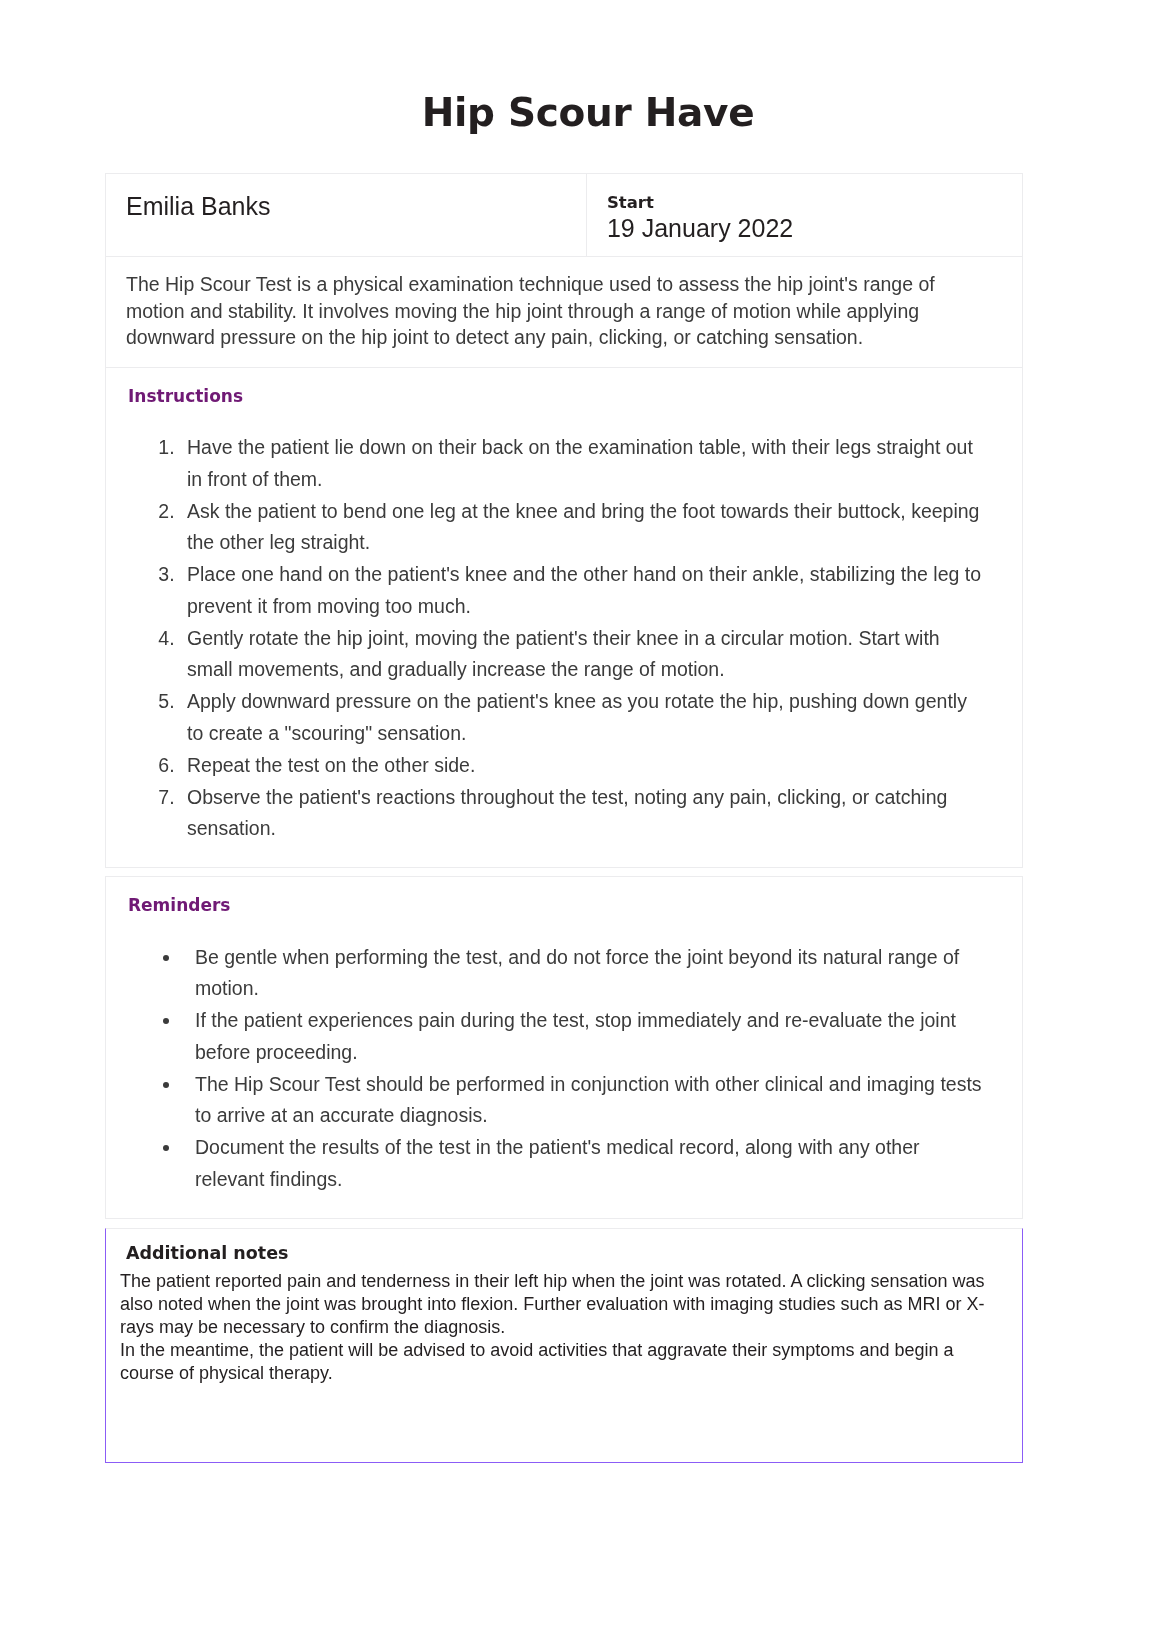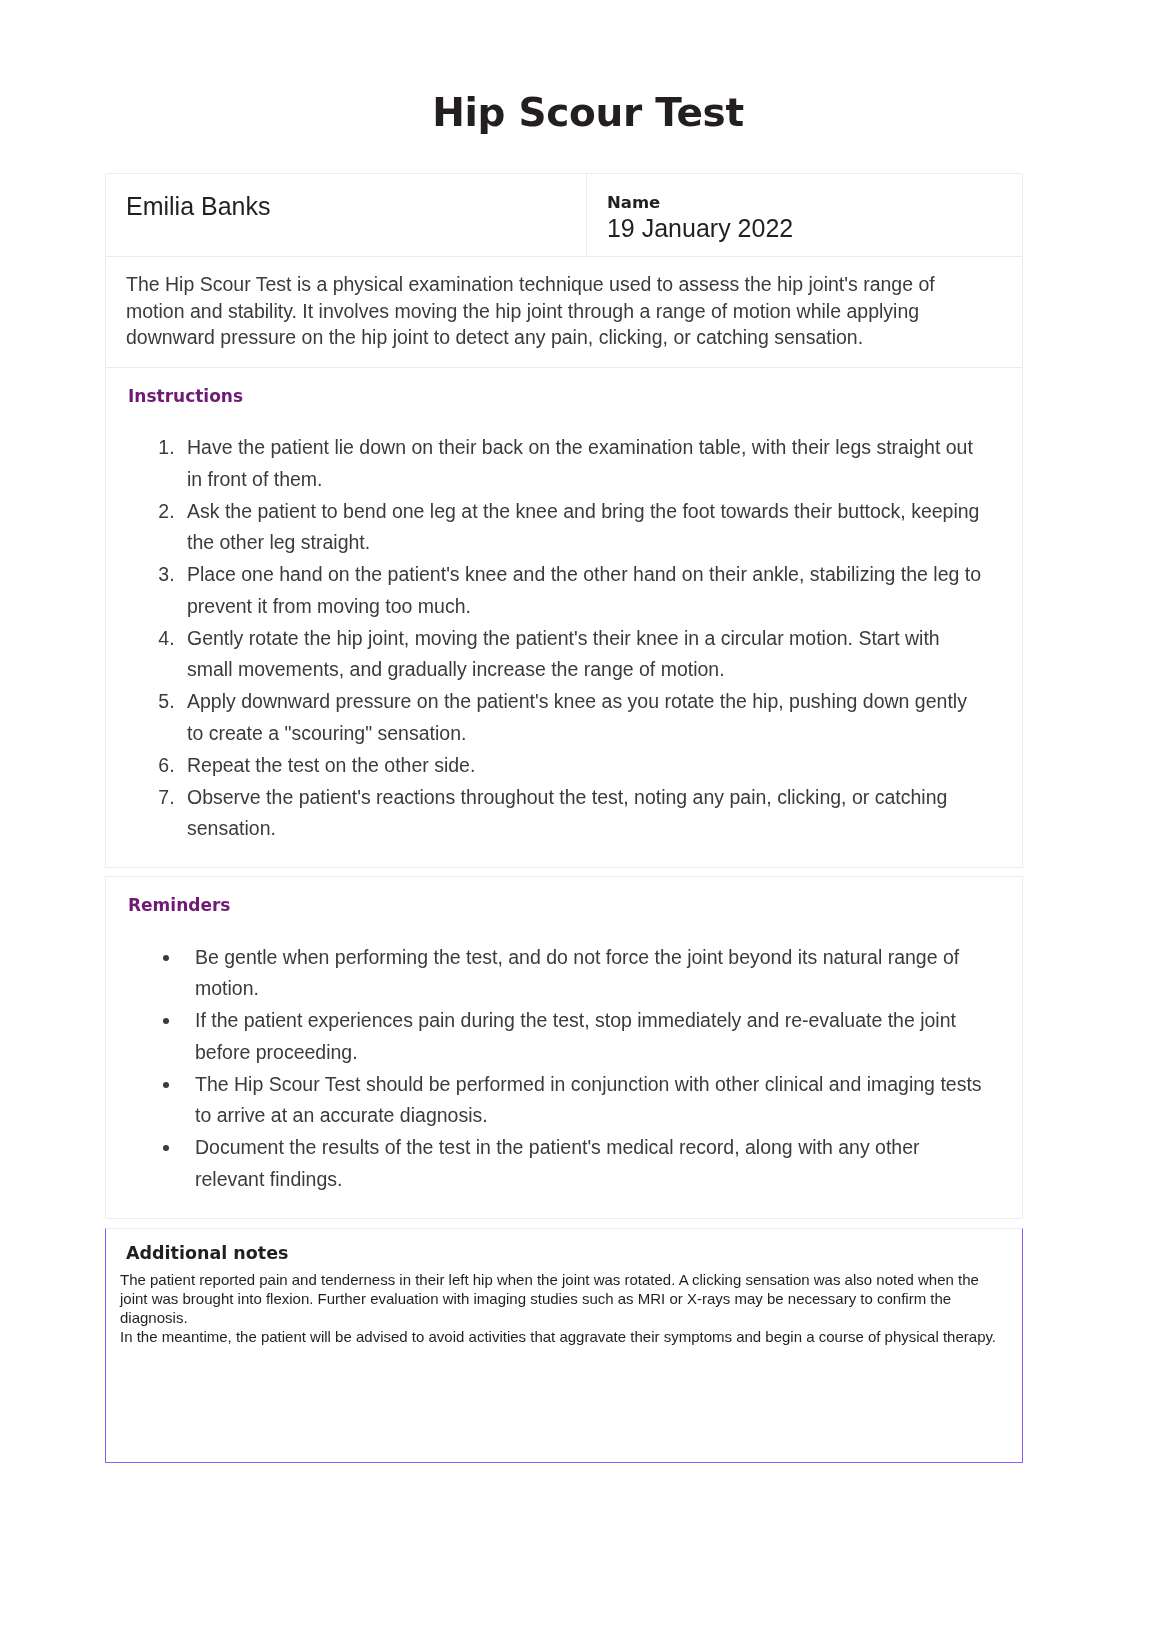--- a/index.html
+++ b/index.html
@@ -137,41 +137,41 @@
   .notes-heading {
     font-family: "DejaVu Sans", sans-serif;
     font-weight: bold;
     font-size: 17.5px;
     color: #231f20;
     margin: 0 0 6px 6px;
     line-height: 1.2;
   }
   .notes-body p {
     font-family: "Liberation Sans", sans-serif;
-    font-size: 15px;
+    font-size: 18px;
     line-height: 1.28;
     color: #231f20;
     margin: 0;
   }
 </style>
 </head>
 <body>
 
 <div class="page">
 
-  <h1 class="doc-title">Hip Scour Test</h1>
+  <h1 class="doc-title">Hip Scour Have</h1>
 
   <div class="table-wrap">
 
     <div class="hdr-row">
       <div class="hdr-cell name">
         <div class="field-value">Emilia Banks</div>
       </div>
       <div class="hdr-cell date">
-        <div class="field-label">Name</div>
+        <div class="field-label">Start</div>
         <div class="field-value">19 January 2022</div>
       </div>
     </div>
 
     <div class="desc-box">
       <p class="desc-text">The Hip Scour Test is a physical examination technique used to assess the hip joint's range of motion and stability. It involves moving the hip joint through a range of motion while applying downward pressure on the hip joint to detect any pain, clicking, or catching sensation.</p>
     </div>
 
     <div class="section-box">
       <h2 class="section-heading">Instructions</h2>

